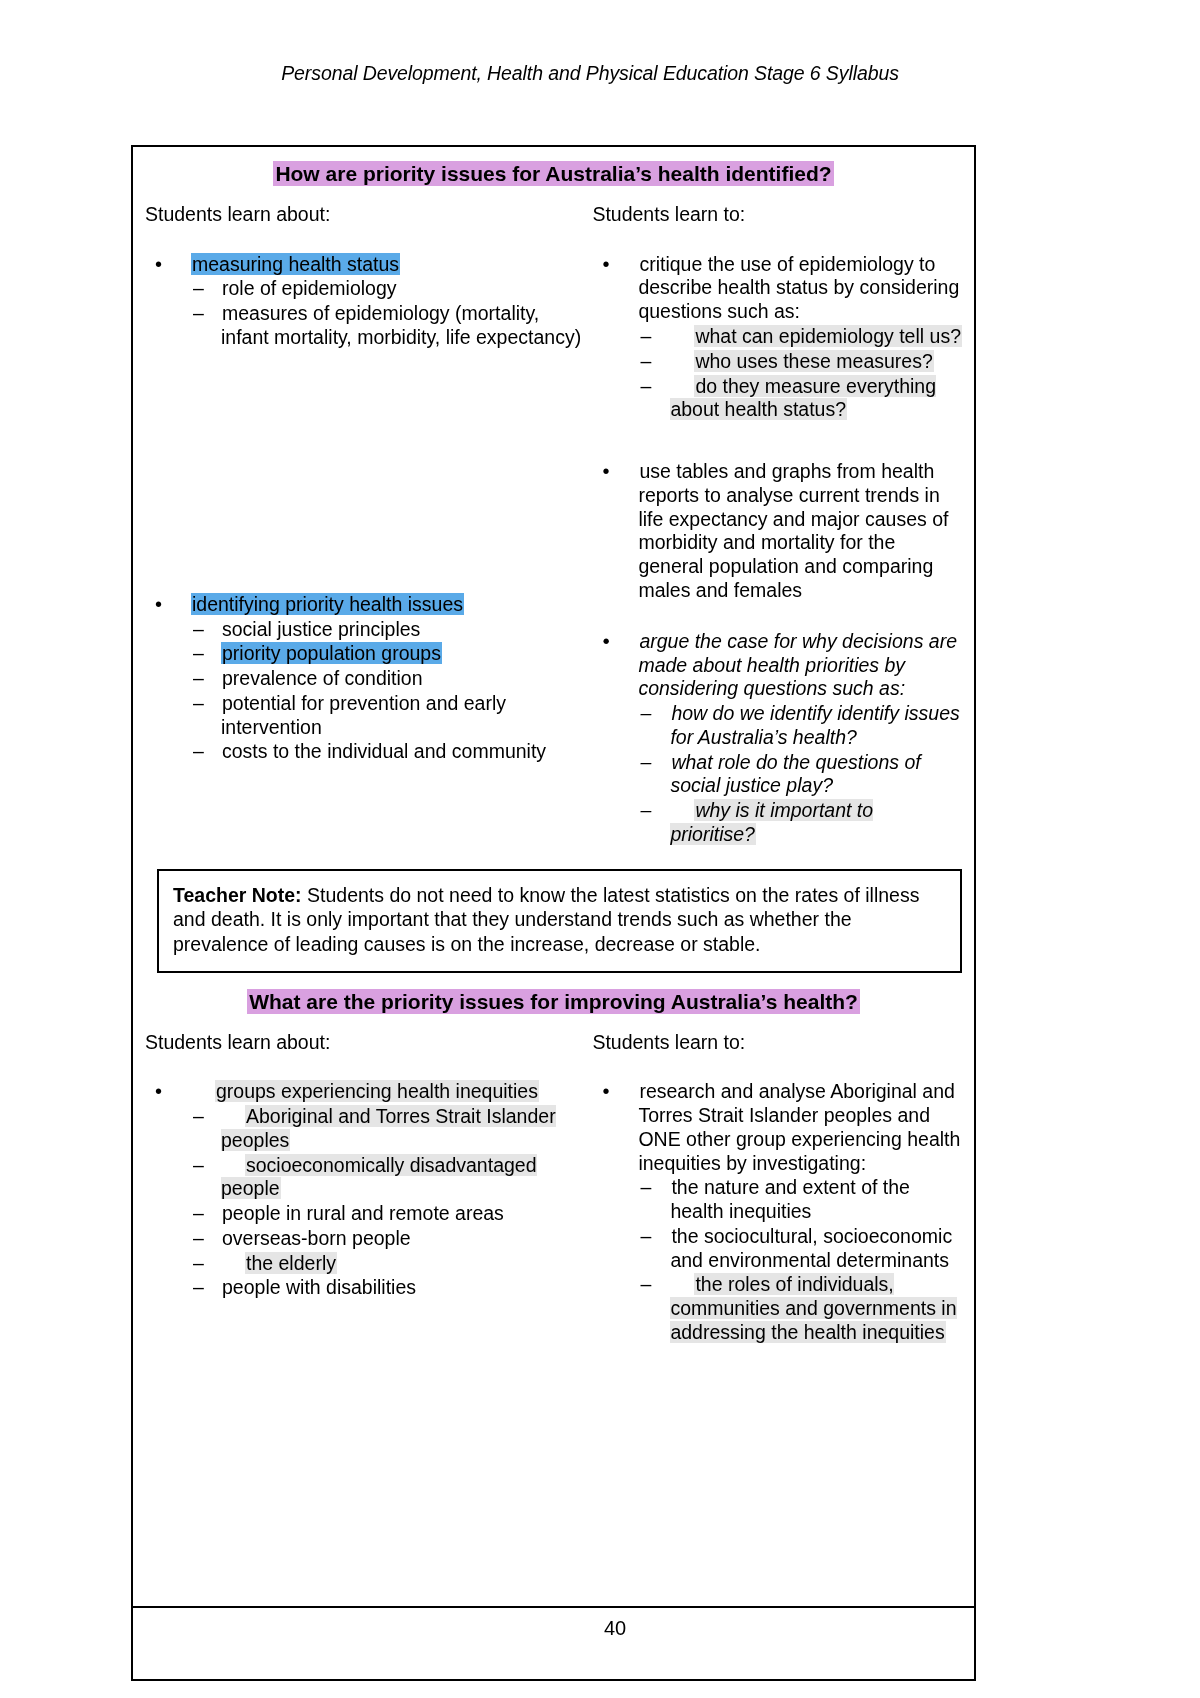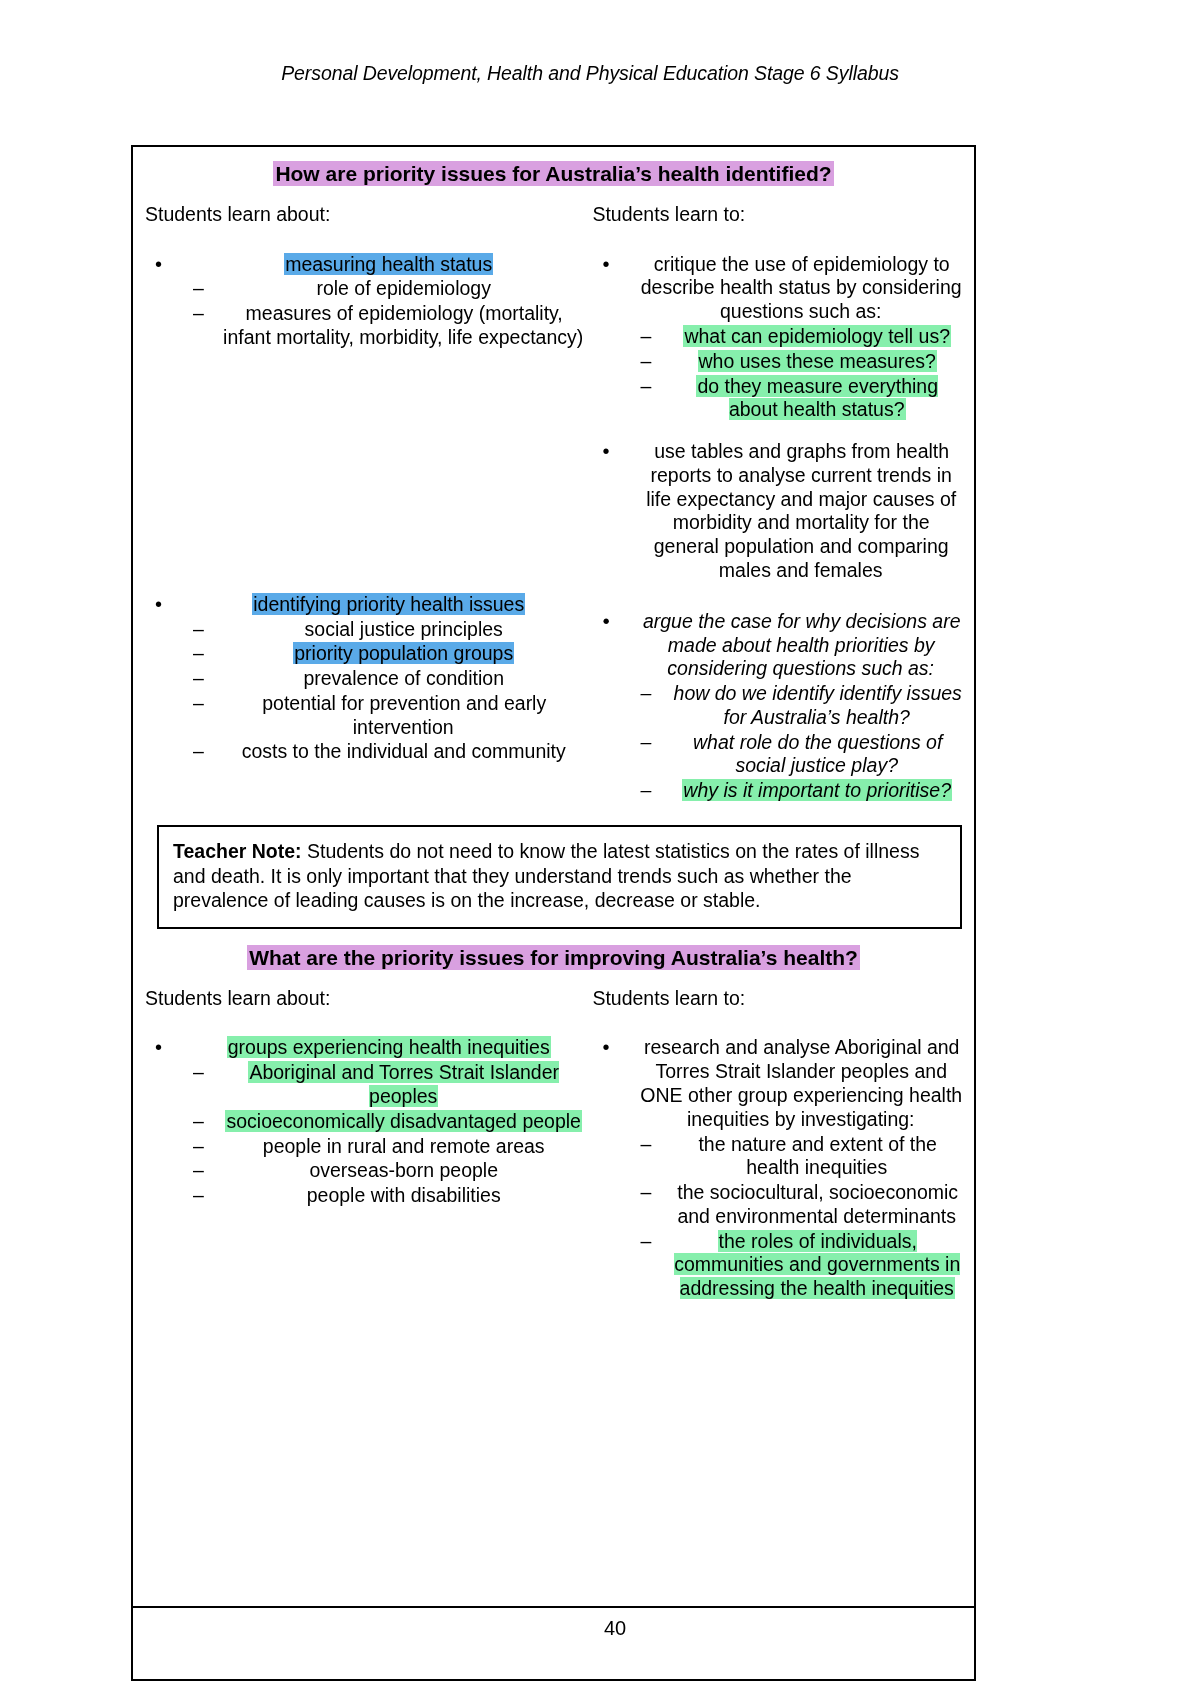--- a/index.html
+++ b/index.html
@@ -75,21 +75,20 @@
     list-style: none;
     margin: 0;
     padding: 0;
     font-size: 19.5px;
     line-height: 1.22;
   }
   ul.bullets > li.b1 {
     position: relative;
     padding-left: 46px;
     margin-top: 26px;
-    text-align: center;
   }
   ul.bullets > li.b1::before {
     content: "\2022";
     position: absolute;
     left: 10px;
     top: -1px;
     font-size: 20px;
   }
 
   ul.sub {
@@ -105,21 +104,21 @@
   ul.sub > li::before {
     content: "\2013";
     position: absolute;
     left: 2px;
     top: 0;
   }
   ul.sub.deep > li { padding-left: 32px; }
 
   
   .hl-blue  { background: #5aaae8; }
-  .hl-green { background: #86efac; }
+  .hl-green { background: #e5e5e5; margin-left: 24px; }
 
   .lh { padding: 0 1px; }
 
   
   .teacher-note {
     margin: 22px 12px 0 24px;
     border: 2.5px solid #000;
     box-sizing: border-box;
     padding: 12px 14px 14px 14px;
     font-size: 19.5px;
@@ -189,21 +188,21 @@
         <ul class="bullets">
           <li class="b1">
             <span class="lh">critique the use of epidemiology to describe health status by considering questions such as:</span>
             <ul class="sub deep">
               <li><span class="lh hl-green">what can epidemiology tell us?</span></li>
               <li><span class="lh hl-green">who uses these measures?</span></li>
               <li><span class="lh hl-green">do they measure everything about health status?</span></li>
             </ul>
           </li>
 
-          <li class="b1" style="margin-top:18px;">
+          <li class="b1" style="margin-top:38px;">
             <span class="lh">use tables and graphs from health reports to analyse current trends in life expectancy and major causes of morbidity and mortality for the general population and comparing males and females</span>
           </li>
 
           <li class="b1" style="margin-top:27px;font-style:italic;">
             <span class="lh">argue the case for why decisions are made about health priorities by considering questions such as:</span>
             <ul class="sub deep">
               <li><span class="lh">how do we identify identify issues for Australia’s health?</span></li>
               <li><span class="lh">what role do the questions of social justice play?</span></li>
               <li><span class="lh hl-green">why is it important to prioritise?</span></li>
             </ul>
@@ -226,20 +225,21 @@
         <div class="lead">Students learn about:</div>
 
         <ul class="bullets">
           <li class="b1">
             <span class="lh hl-green">groups experiencing health inequities</span>
             <ul class="sub">
               <li><span class="lh hl-green">Aboriginal and Torres Strait Islander peoples</span></li>
               <li><span class="lh hl-green">socioeconomically disadvantaged people</span></li>
               <li><span class="lh">people in rural and remote areas</span></li>
               <li><span class="lh">overseas-born people</span></li>
+              <li><span class="lh hl-green">the elderly</span></li>
               <li><span class="lh">people with disabilities</span></li>
             </ul>
           </li>
         </ul>
       </div>
 
       <div class="col-right">
         <div class="lead">Students learn to:</div>
 
         <ul class="bullets">

